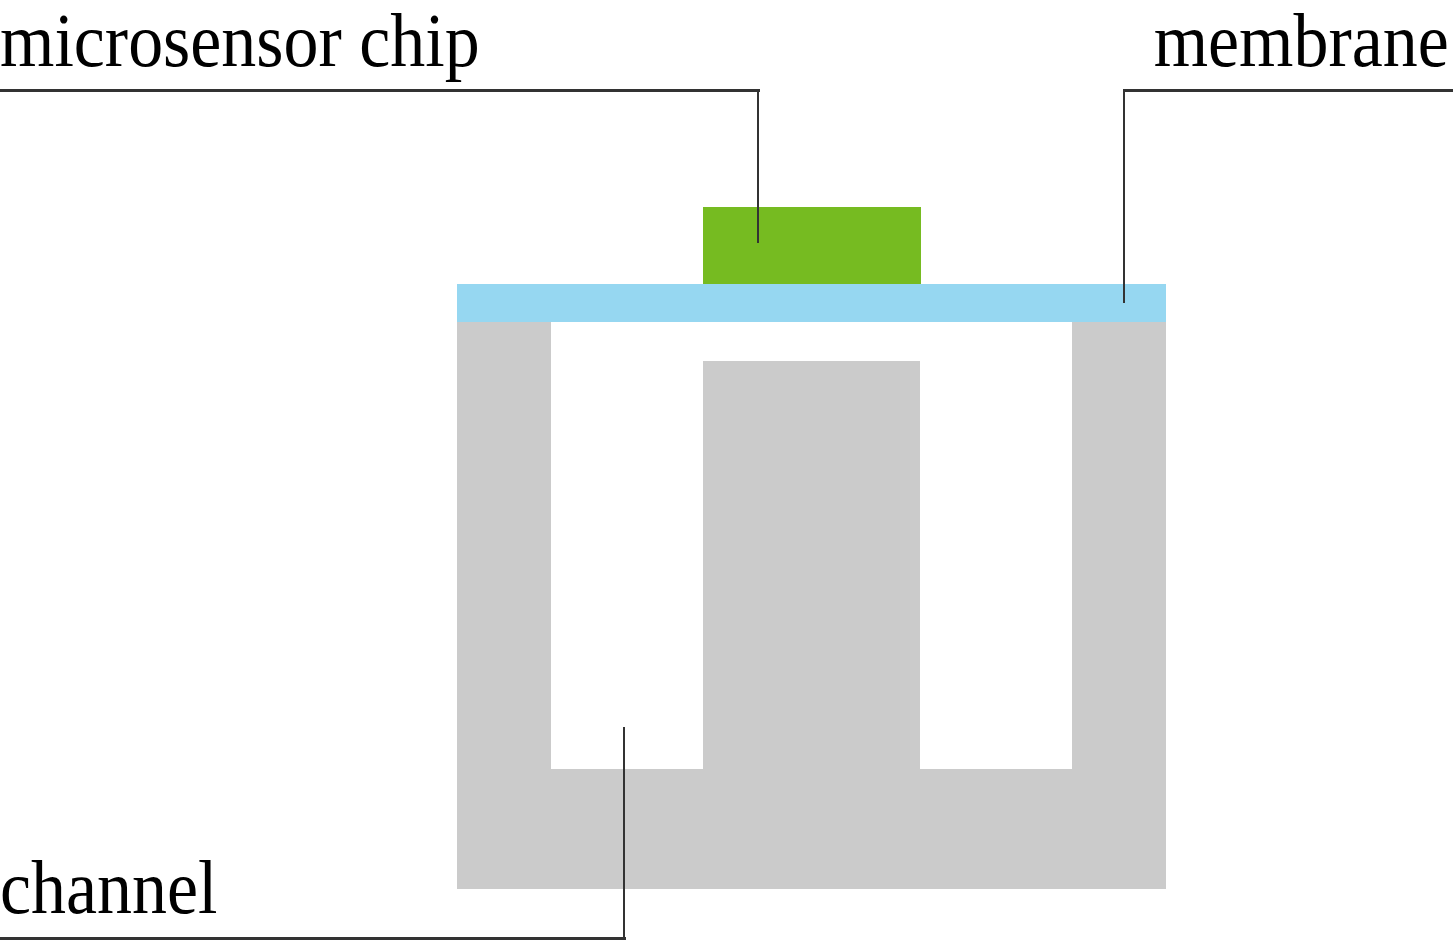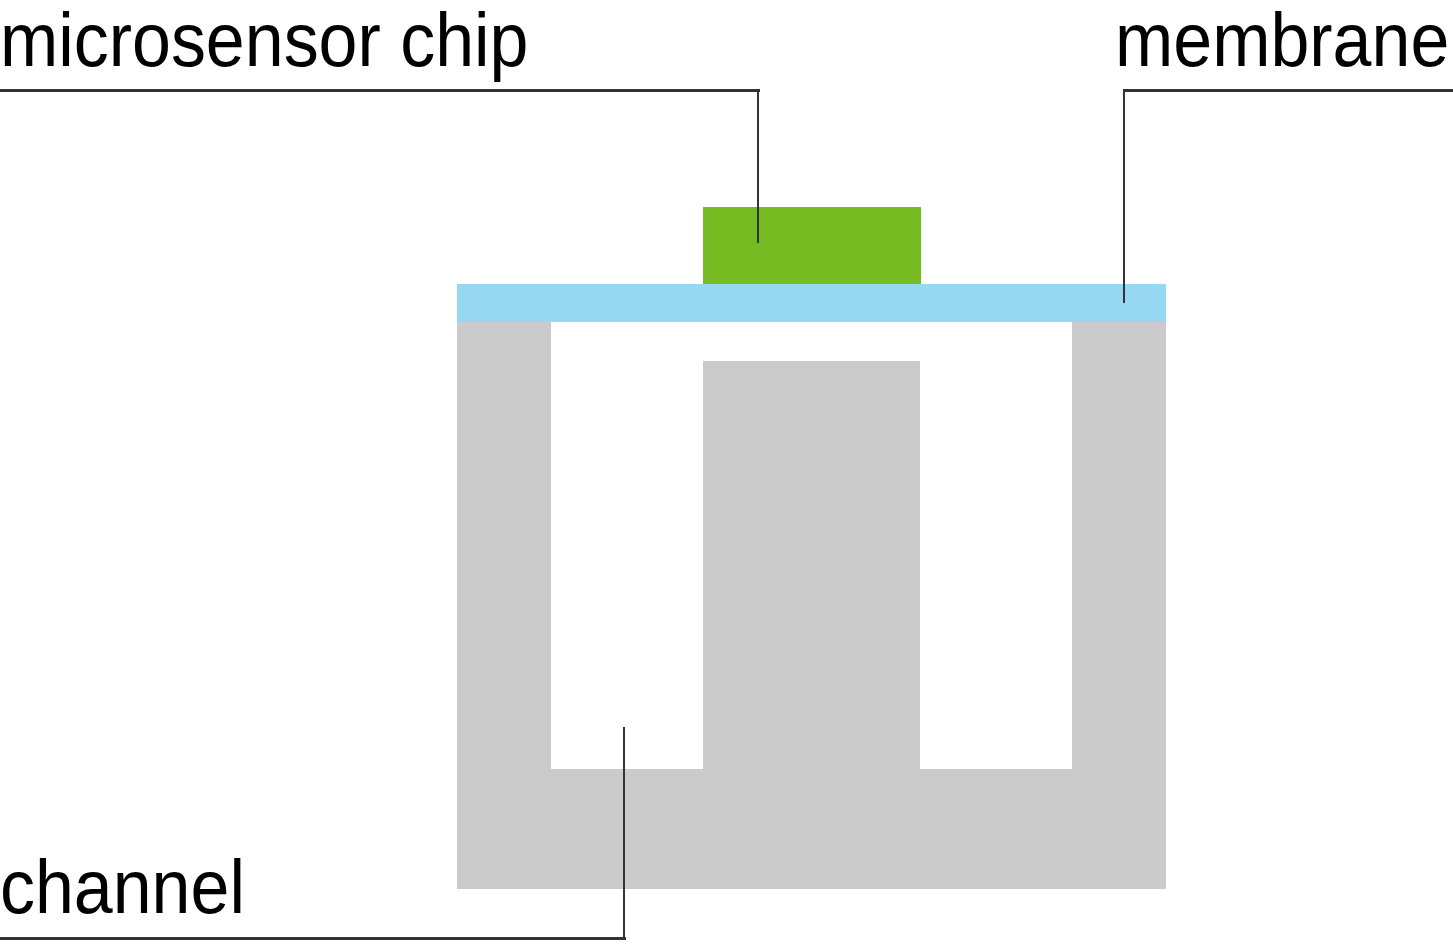--- a/index.html
+++ b/index.html
@@ -6,21 +6,21 @@
     margin: 0;
     padding: 0;
     background: var(--background, #fff);
   }
   .canvas {
     position: relative;
     width: 1453px;
     height: 945px;
     background: var(--background, #fff);
     overflow: hidden;
-    font-family: Liberation Sans, sans-serif;
+    font-family: Liberation Serif, serif;
   }
   .shape, .line, .label { position: absolute; }
 
   
   .substrate {
     left: 457px; top: 322px;
     width: 709px; height: 567px;
     background: var(--substrate-gray, #cbcbcb);
   }
   .cavity { position: absolute; background: var(--channel-white, #fff); }

